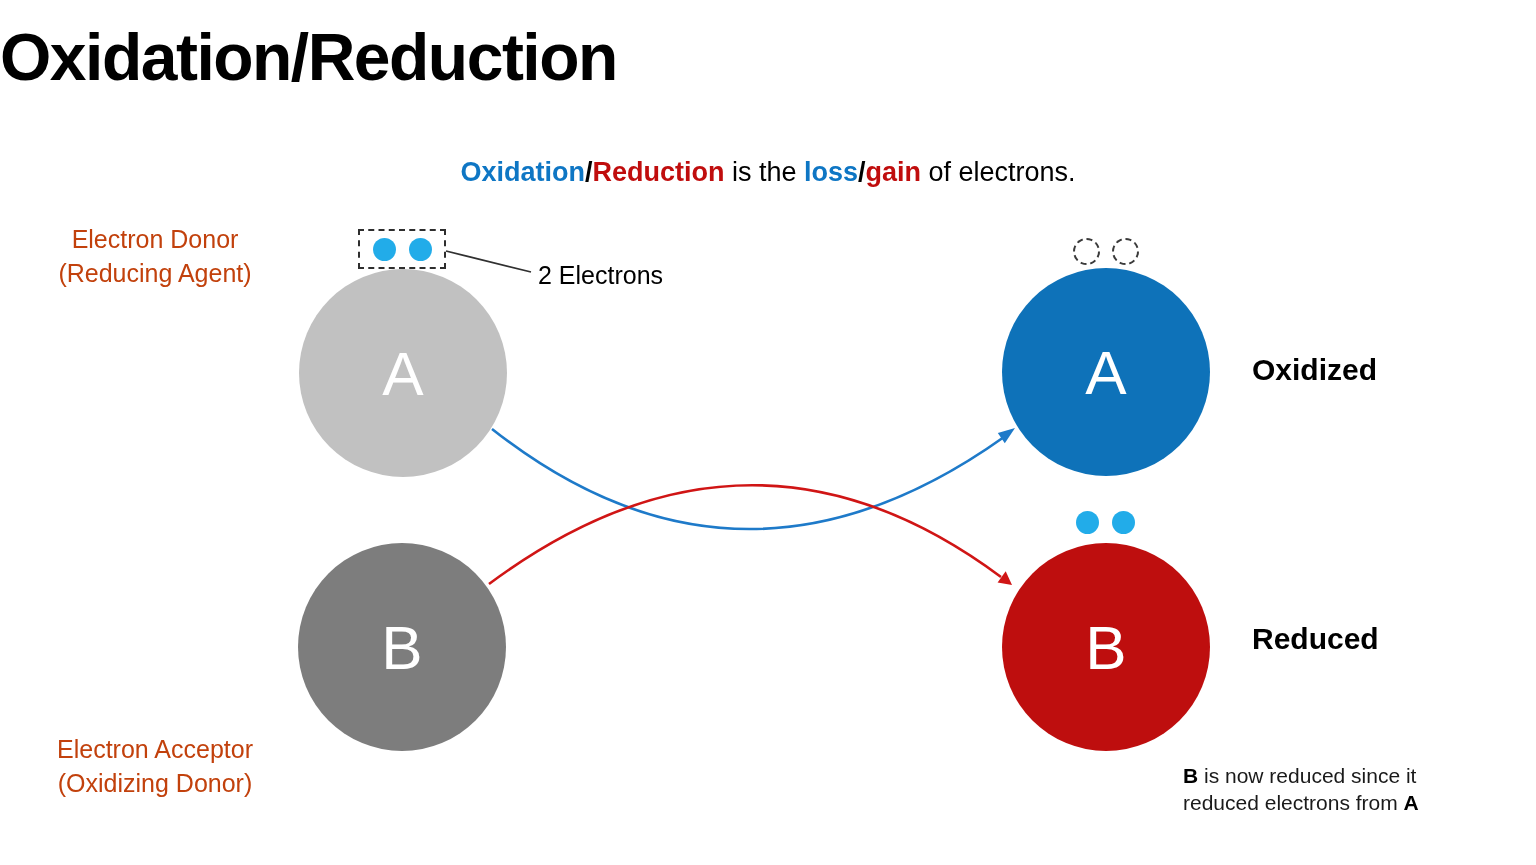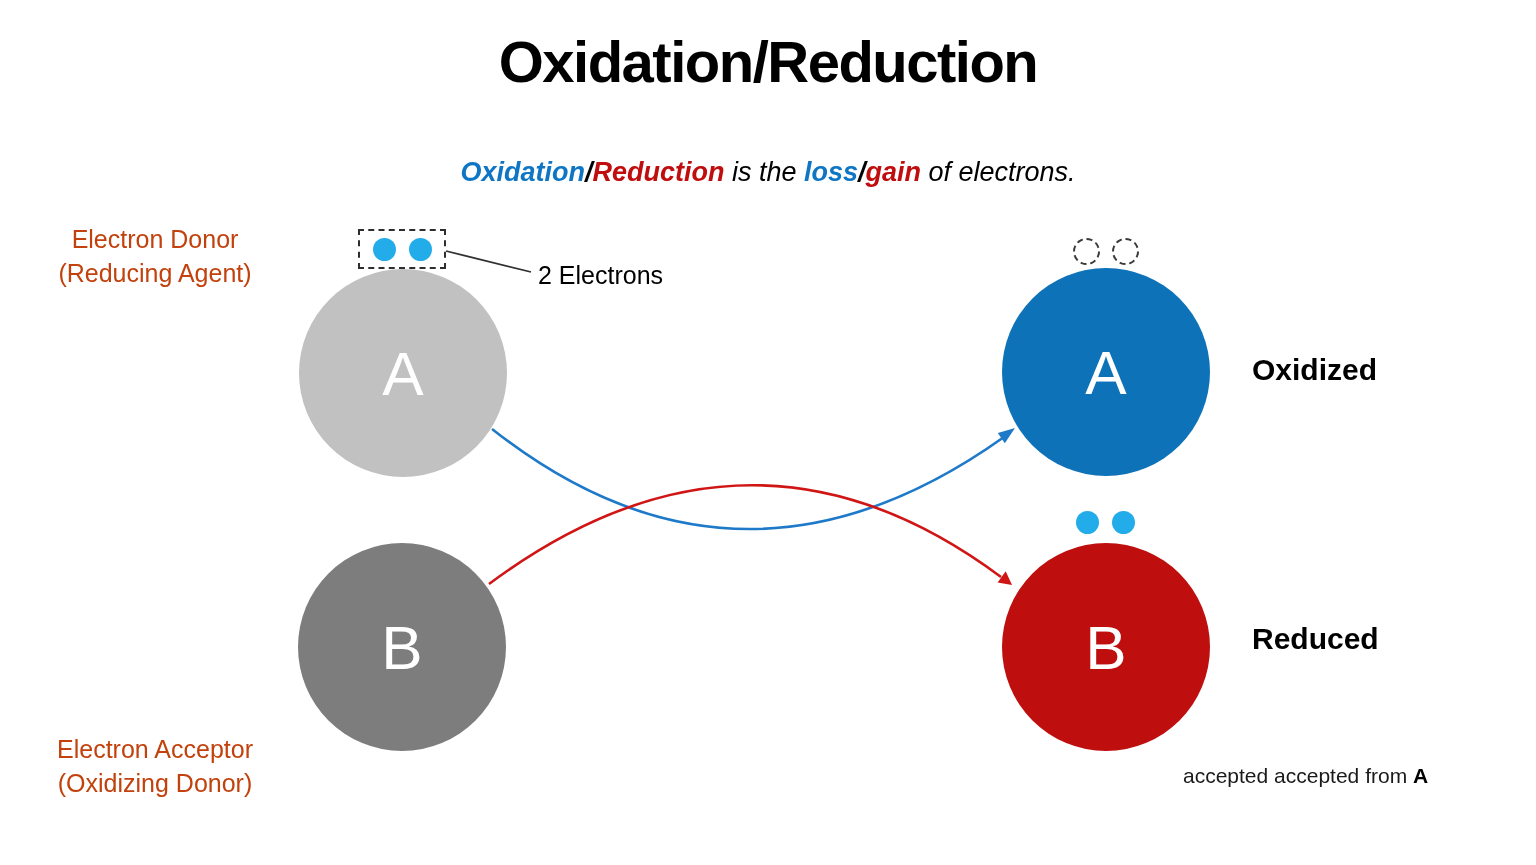--- a/index.html
+++ b/index.html
@@ -8,30 +8,28 @@
     width:1536px;height:865px;
     background:#ffffff;
     font-family:"Liberation Sans",sans-serif;
     color:#000;
     overflow:hidden;
   }
   .abs{position:absolute;}
   .prelined{white-space:pre-line;}
 
   .title{
-    top:28px;left:0;width:1536px;
-    text-align:center;
-    font-size:58px;font-weight:700;letter-spacing:-1.5px;
+    top:19px;left:0;width:1536px;
+    font-size:66px;font-weight:700;letter-spacing:-1.5px;
     color:#000;
   }
   .subtitle{
     top:157px;left:0;width:1536px;
     text-align:center;
     font-size:27px;
-    font-style:italic;
   }
   .subtitle .blue{color:#0e76c4;font-weight:700;}
   .subtitle .red{color:#c00d0d;font-weight:700;}
   .subtitle .slash{color:#000;font-weight:700;}
 
   .side-label{
     width:310px;left:0;
     text-align:center;
     font-size:25px;line-height:34px;
     color:#c2410c;
@@ -140,21 +138,22 @@
   </div>
   <div class="abs circle circle-b-red">
     <span>B</span>
   </div>
 
   <div class="abs state-label oxidized">Oxidized</div>
   <div class="abs state-label reduced">Reduced</div>
 
 
   <div class="abs footnote">
-    <div><span>accepted accepted from </span><b>A</b></div>
+    <div><b>B</b><span> is now reduced since it</span></div>
+    <div><span>reduced electrons from </span><b>A</b></div>
   </div>
 
   <svg class="overlay" width="1536" height="865" viewBox="0 0 1536 865">
 
     <line x1="446" y1="251" x2="531" y2="272" stroke-width="1.8" stroke="#303030"></line>
 
     <path d="M 492 429 Q 740 625 1004 437" fill="none" stroke-width="2.6" stroke="#1e7ac9"></path>
     <polygon points="1015,428 1004.8,443.2 997.8,433.0" fill="#1e7ac9"></polygon>
 
     <path d="M 489 584 Q 750 390 1001 577" fill="none" stroke-width="2.6" stroke="#d01515"></path>

